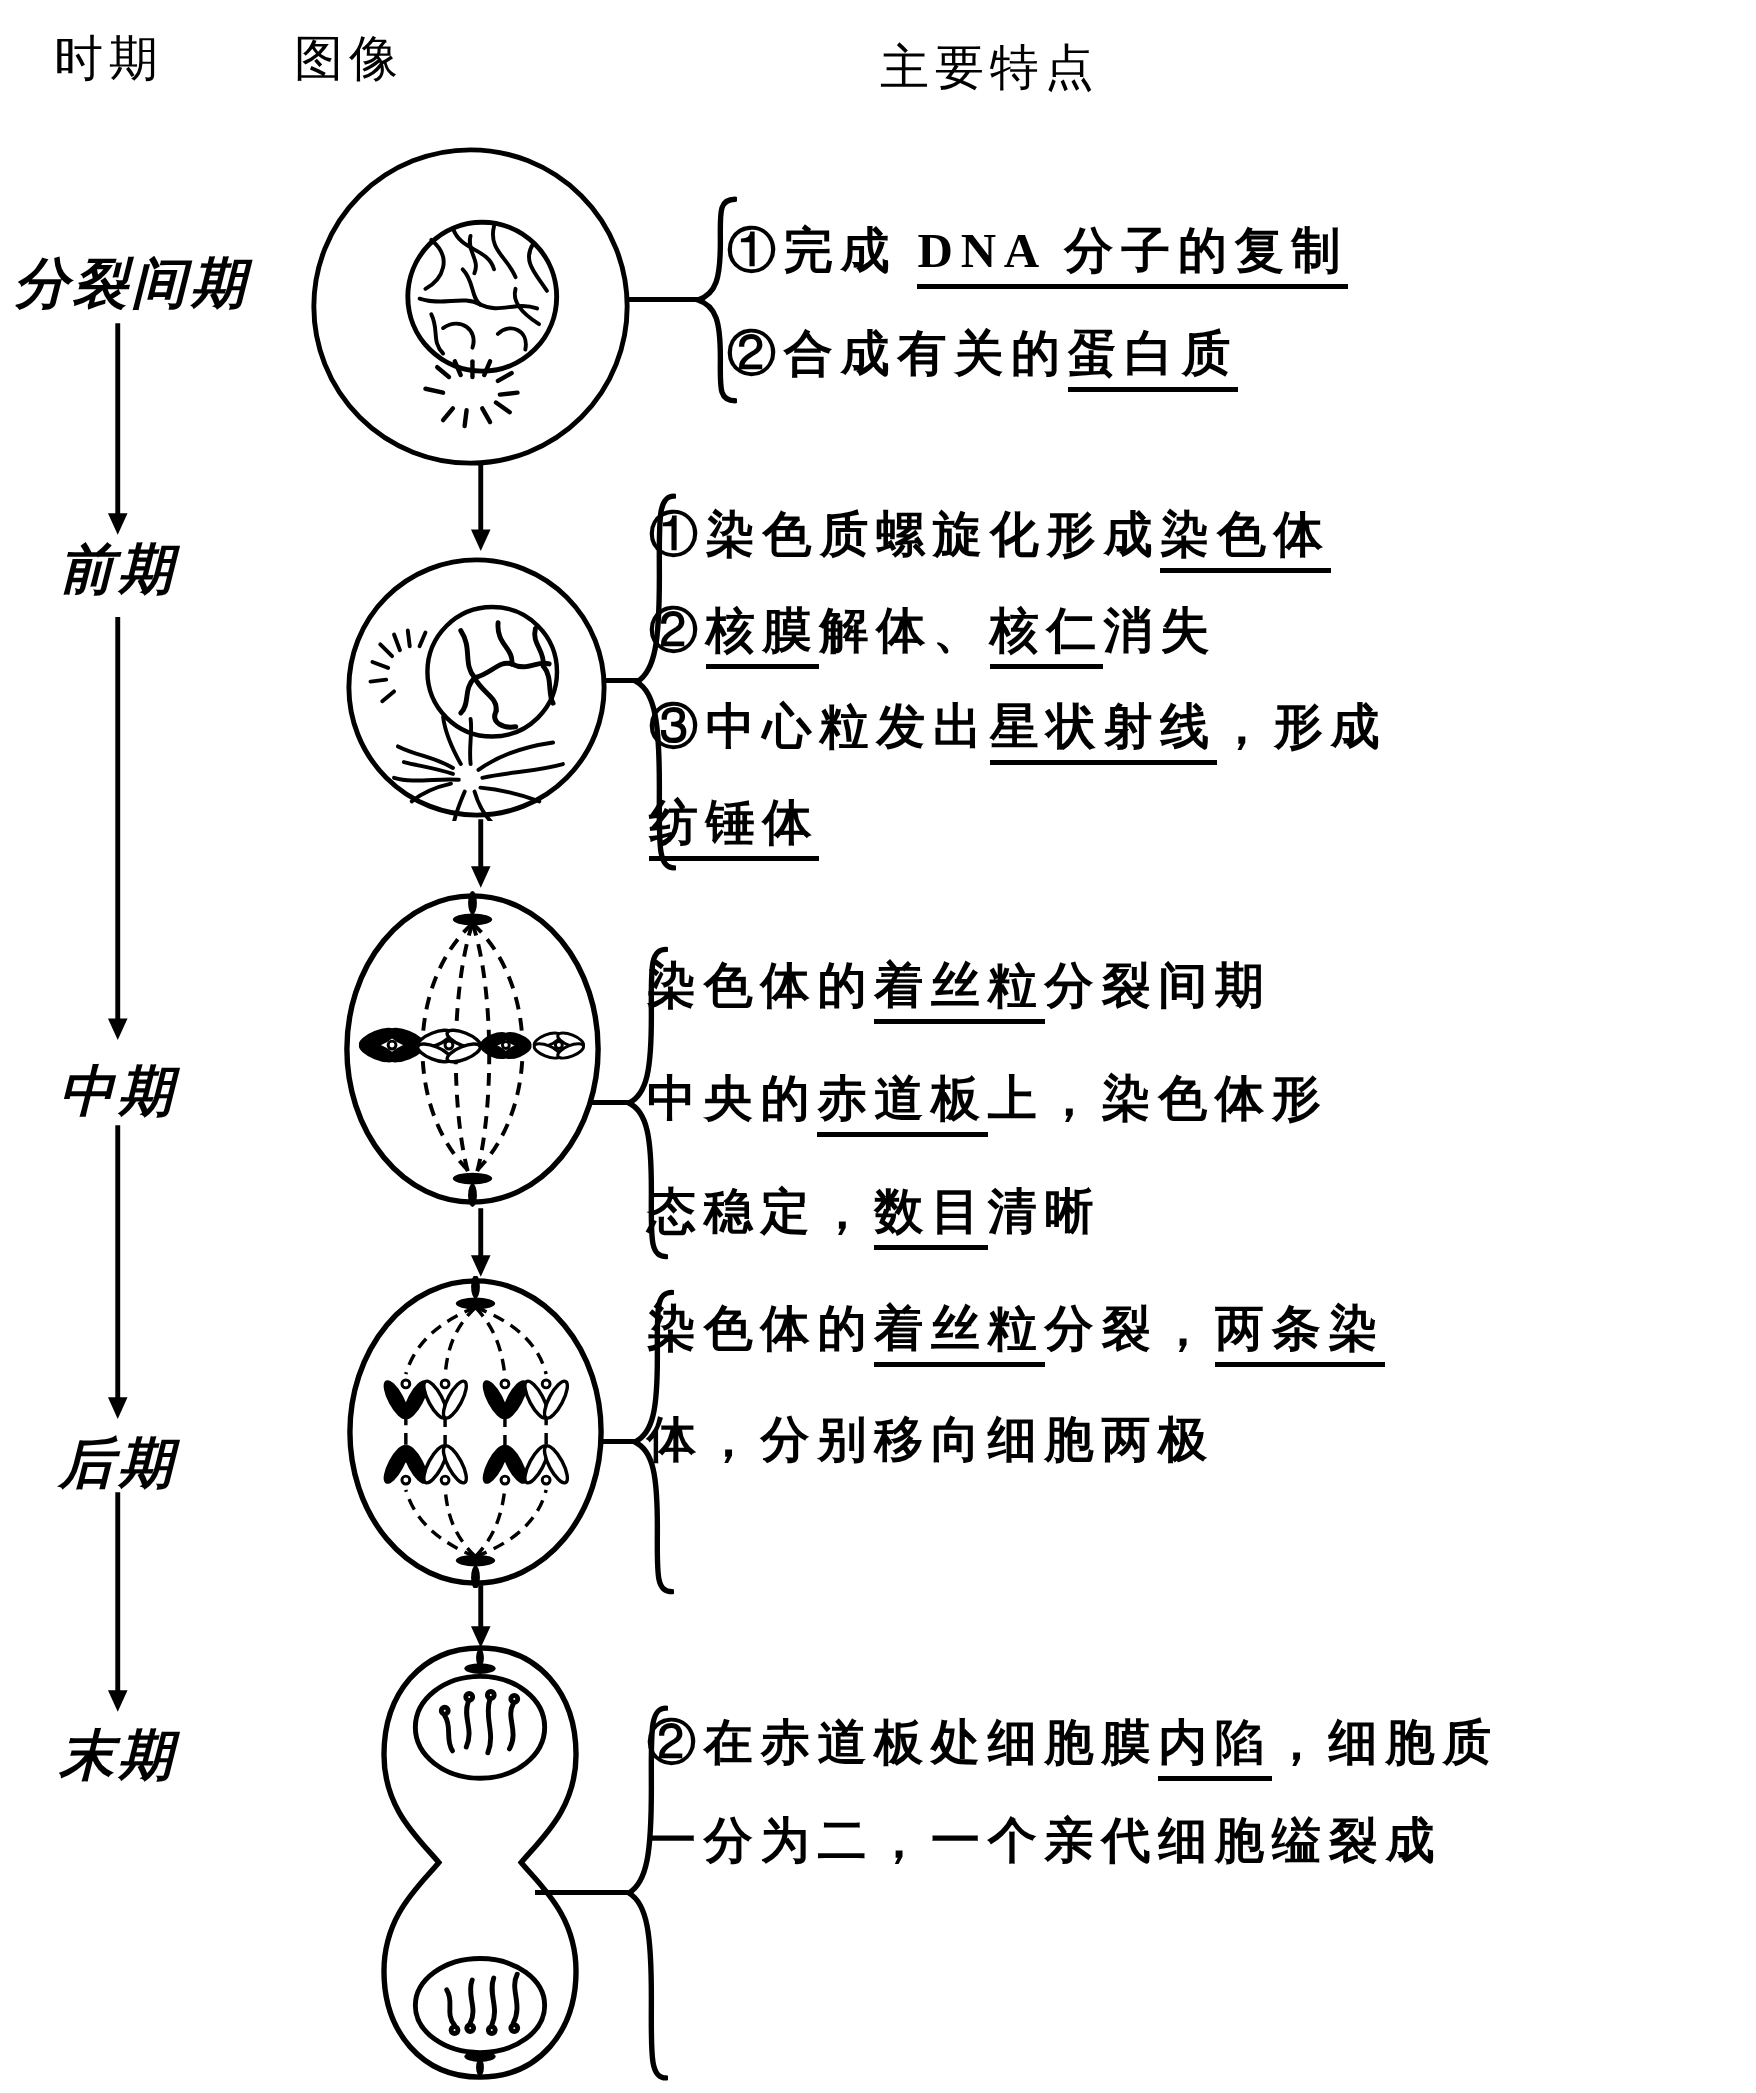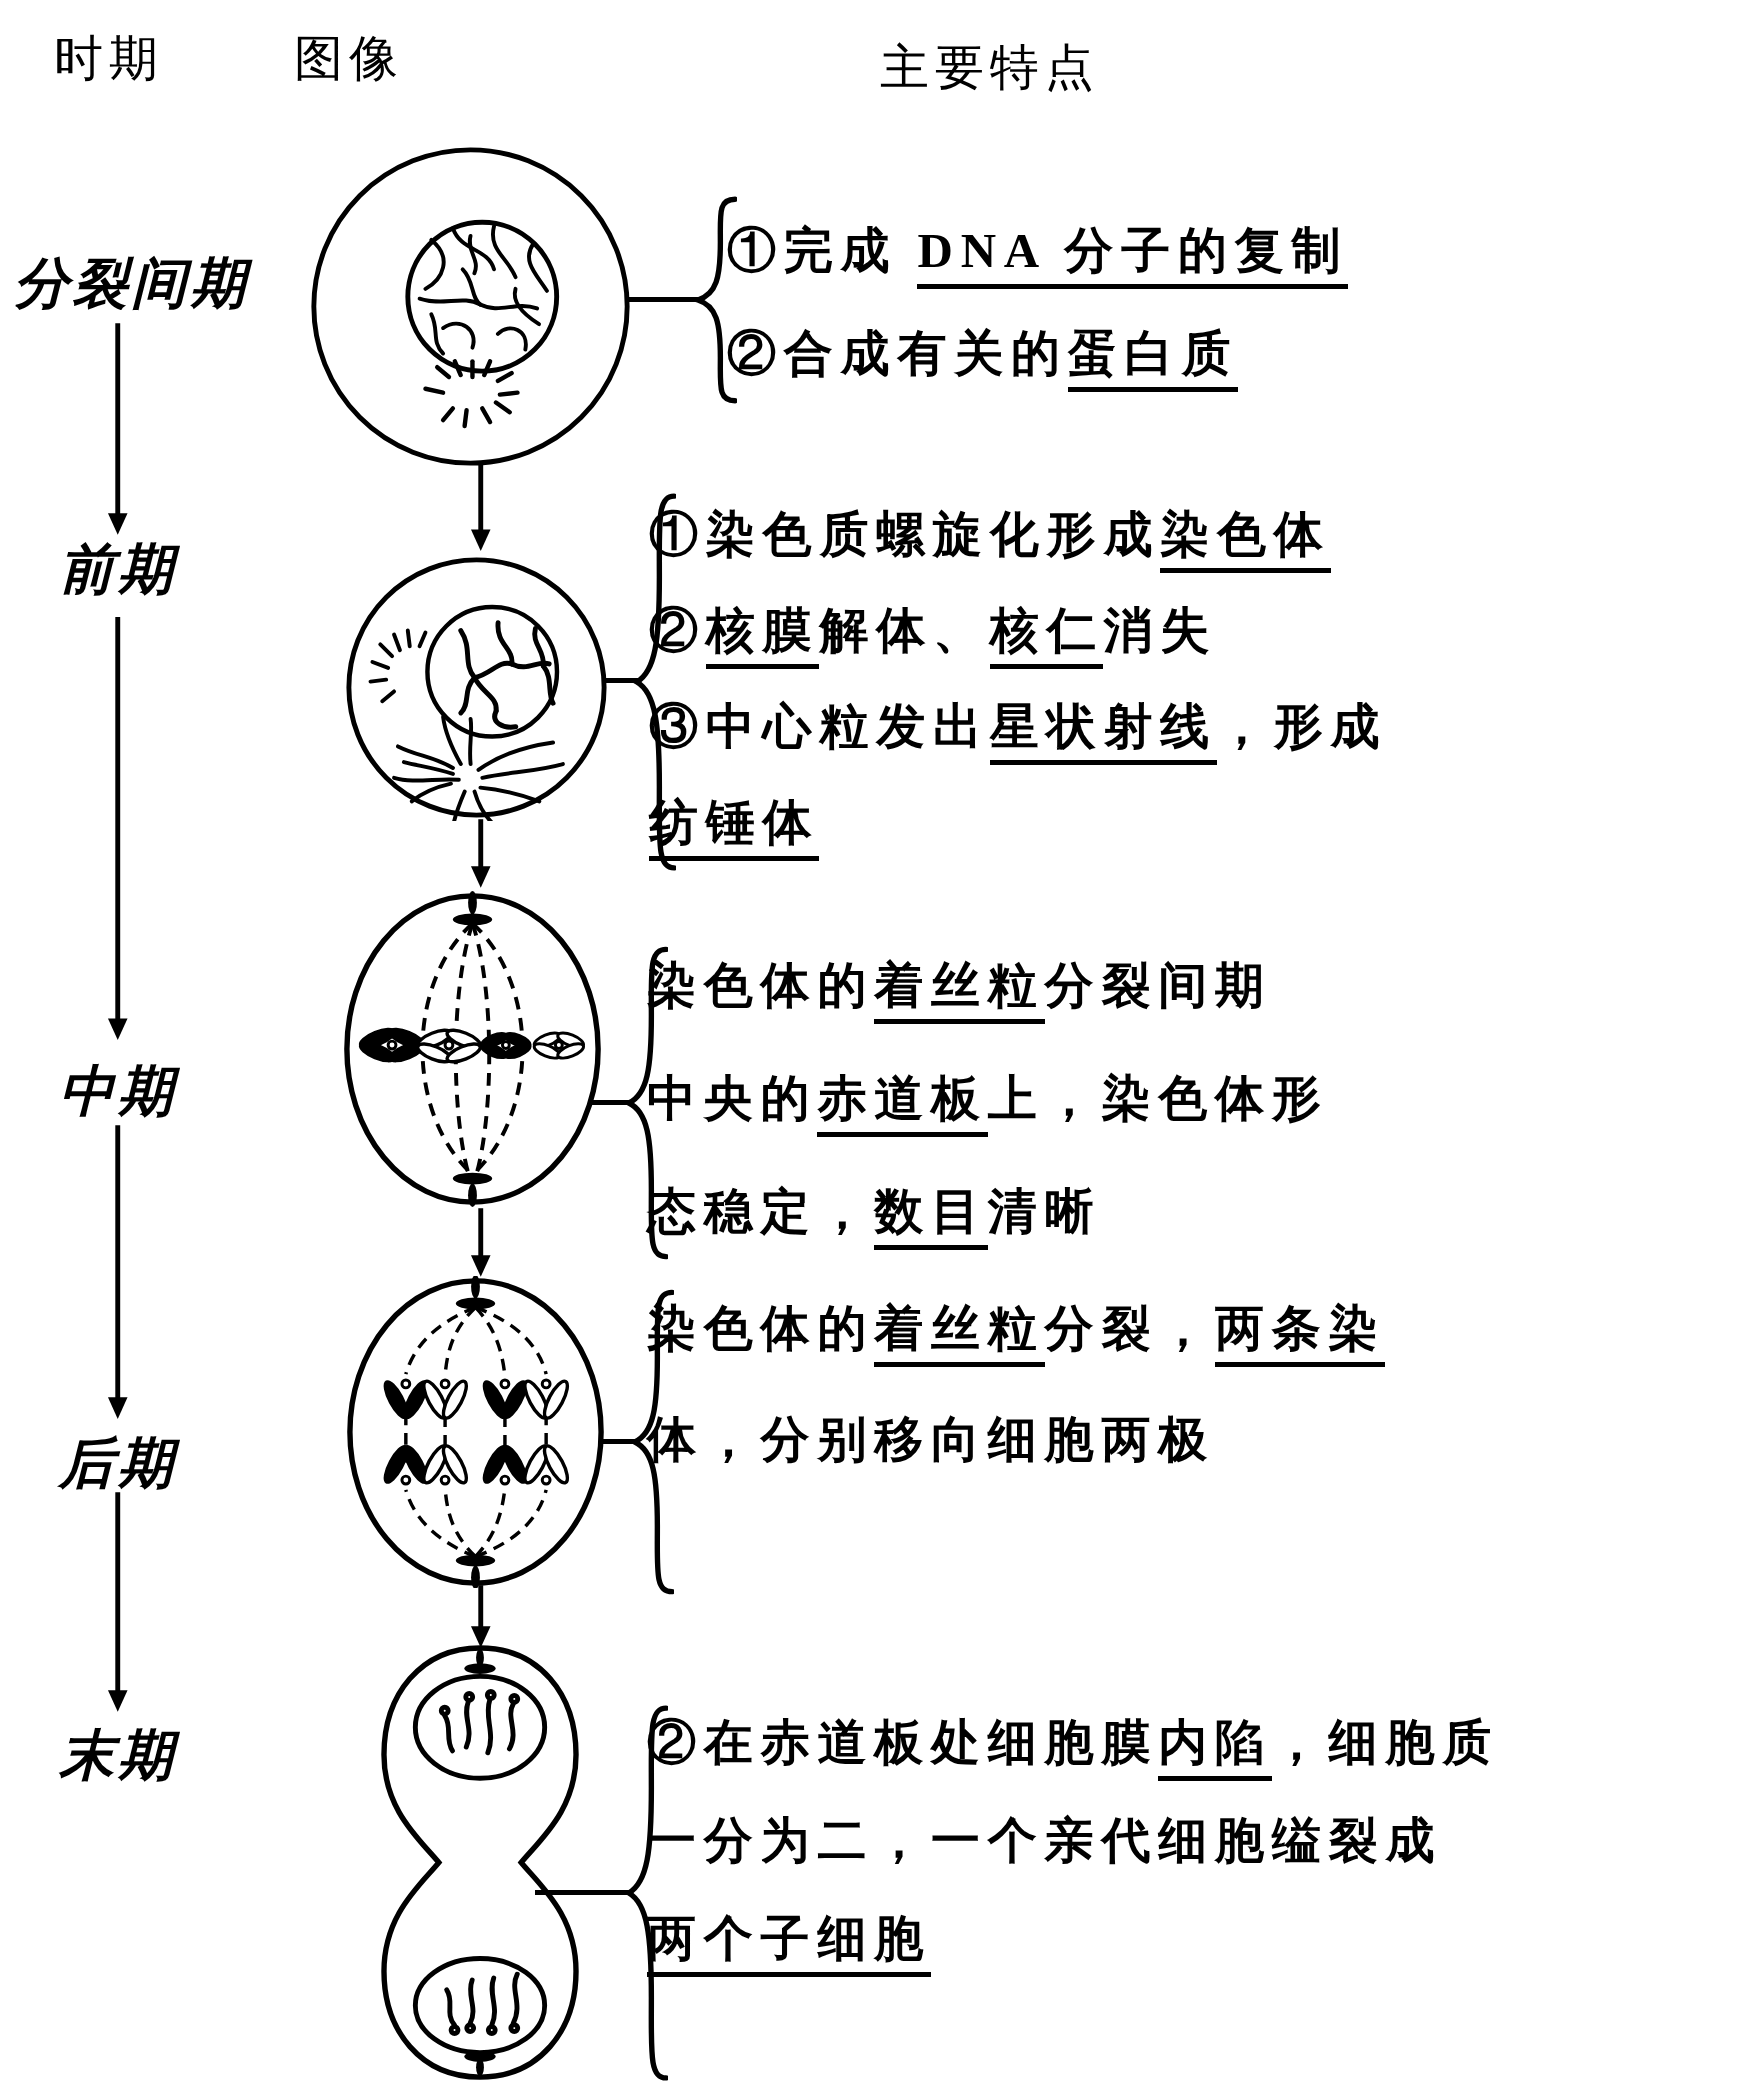--- a/index.html
+++ b/index.html
@@ -361,15 +361,14 @@
     <div class="feature-line"><span>中央的</span><span class="u">赤道板</span><span>上，染色体形</span></div>
     <div class="feature-line"><span>态稳定，</span><span class="u">数目</span><span>清晰</span></div>
   </div>
 <div class="abs features fb4" style="left:647px;top:1296px;">
     <div class="feature-line"><span>染色体的</span><span class="u">着丝粒</span><span>分裂，</span><span class="u">两条染</span></div>
     <div class="feature-line"><span>体，分别移向细胞两极</span></div>
   </div>
 <div class="abs features fb5" style="left:647px;top:1710px;">
     <div class="feature-line"><span>②在赤道板处细胞膜</span><span class="u">内陷</span><span>，细胞质</span></div>
     <div class="feature-line"><span>一分为二，一个亲代细胞缢裂成</span></div>
-    <div class="feature-line"><span class="u">两个子细胞</span></div>
   </div>
 
 
 </body></html>

